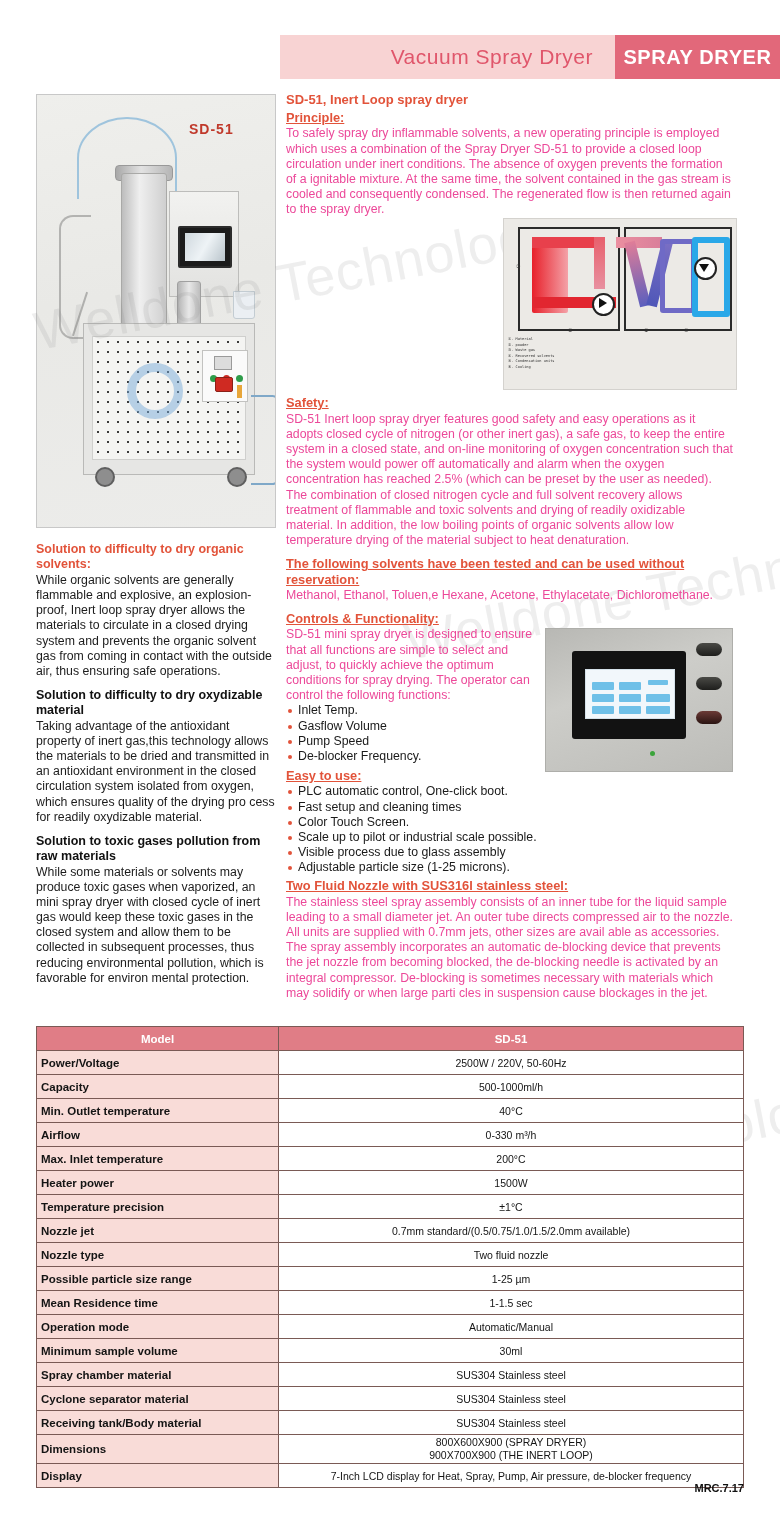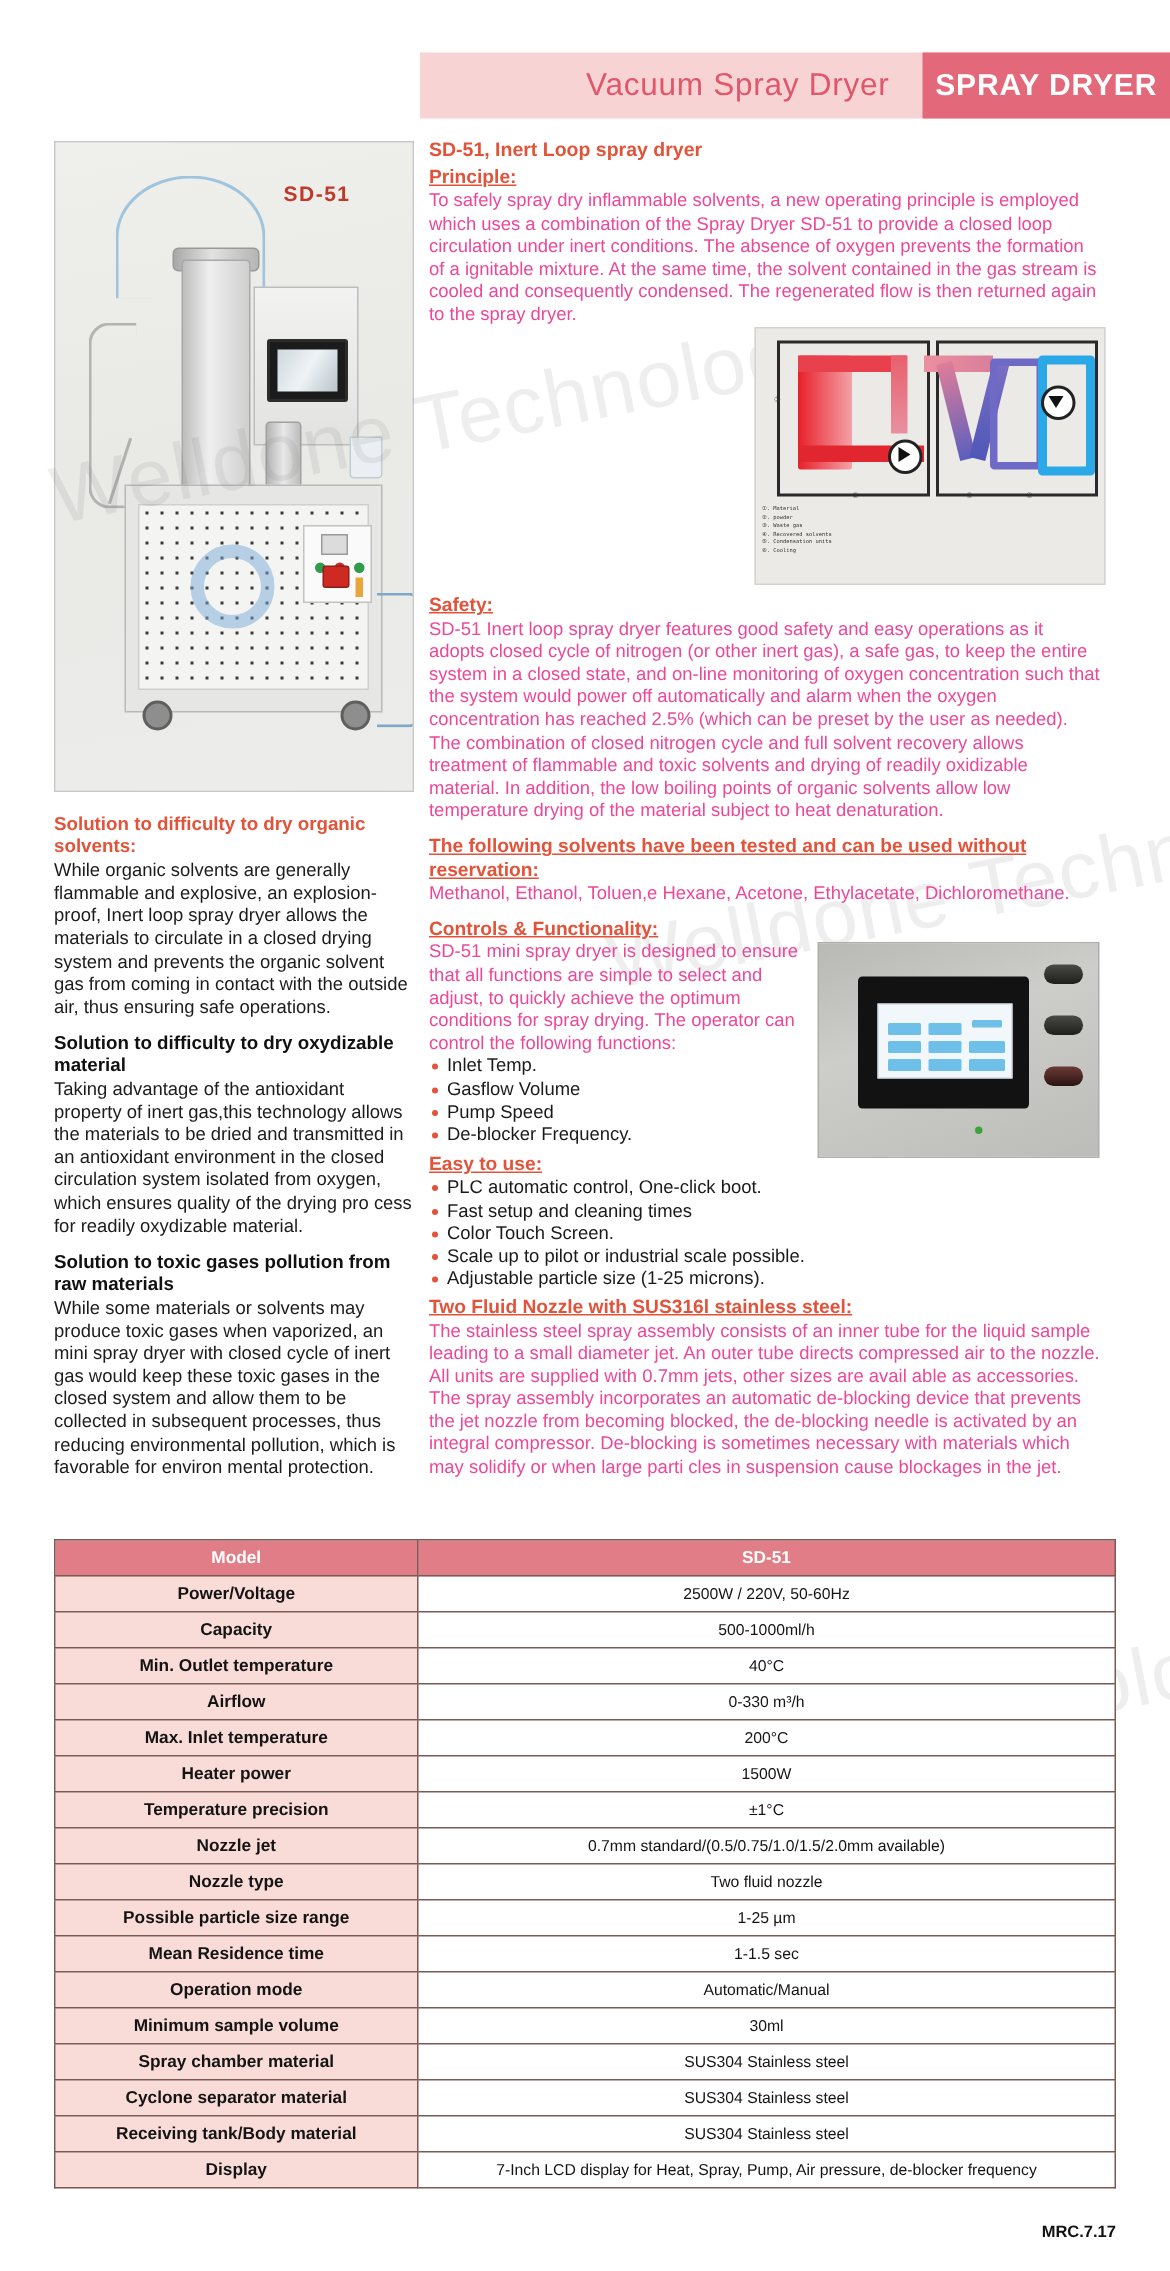--- a/index.html
+++ b/index.html
@@ -345,21 +345,20 @@
   .spec-table tr.hdr td {
     background: #e07d86;
     color: #ffffff;
     font-weight: bold;
     text-align: center;
     font-size: 11.5px;
     height: 19px;
   }
   .spec-table td.lbl {
     background: #f9dcd8;
-    text-align: center;
     font-weight: bold;
     width: 233px;
     color: #141414;
     font-size: 11.5px;
     height: 19px;
   }
   .spec-table td.val {
     background: #ffffff;
     text-align: center;
     color: #141414;
@@ -465,20 +464,21 @@
     </ul>
   </div>
 
   <div style="height:4px;"></div>
   <p class="rc-head">Easy to use:</p>
   <ul class="bullets">
     <li>PLC automatic control, One-click boot.</li>
     <li>Fast setup and cleaning times</li>
     <li>Color Touch Screen.</li>
     <li>Scale up to pilot or industrial scale possible.</li>
+    <li>Visible process due to glass assembly</li>
     <li>Adjustable particle size (1-25 microns).</li>
   </ul>
 
   <div style="height:3px;"></div>
   <p class="rc-head">Two Fluid Nozzle with SUS316l stainless steel:</p>
   <p class="rc-body">The stainless steel spray assembly consists of an inner tube for the liquid sample leading to a small diameter jet. An outer tube directs compressed air to the nozzle. All units are supplied with 0.7mm jets, other sizes are avail able as accessories. The spray assembly incorporates an automatic de-blocking device that prevents the jet nozzle from becoming blocked, the de-blocking needle is activated by an integral compressor. De-blocking is sometimes necessary with materials which may solidify or when large parti cles in suspension cause blockages in the jet.</p>
 
 </div>
 
 <div class="diagram">
@@ -601,20 +601,24 @@
       </tr>
     <tr>
         <td class="lbl">Cyclone separator material</td>
         <td class="val">SUS304 Stainless steel</td>
       </tr>
     <tr>
         <td class="lbl">Receiving tank/Body material</td>
         <td class="val">SUS304 Stainless steel</td>
       </tr>
     <tr>
+        <td class="lbl">Dimensions</td>
+        <td class="val two-line">800X600X900 (SPRAY DRYER)<br>900X700X900 (THE INERT LOOP)</td>
+      </tr>
+    <tr>
         <td class="lbl">Display</td>
         <td class="val">7-Inch LCD display for Heat, Spray, Pump, Air pressure, de-blocker frequency</td>
       </tr>
 
   </tbody>
 </table>
 
 <div class="doc-code">MRC.7.17</div>
 
 </body></html>

